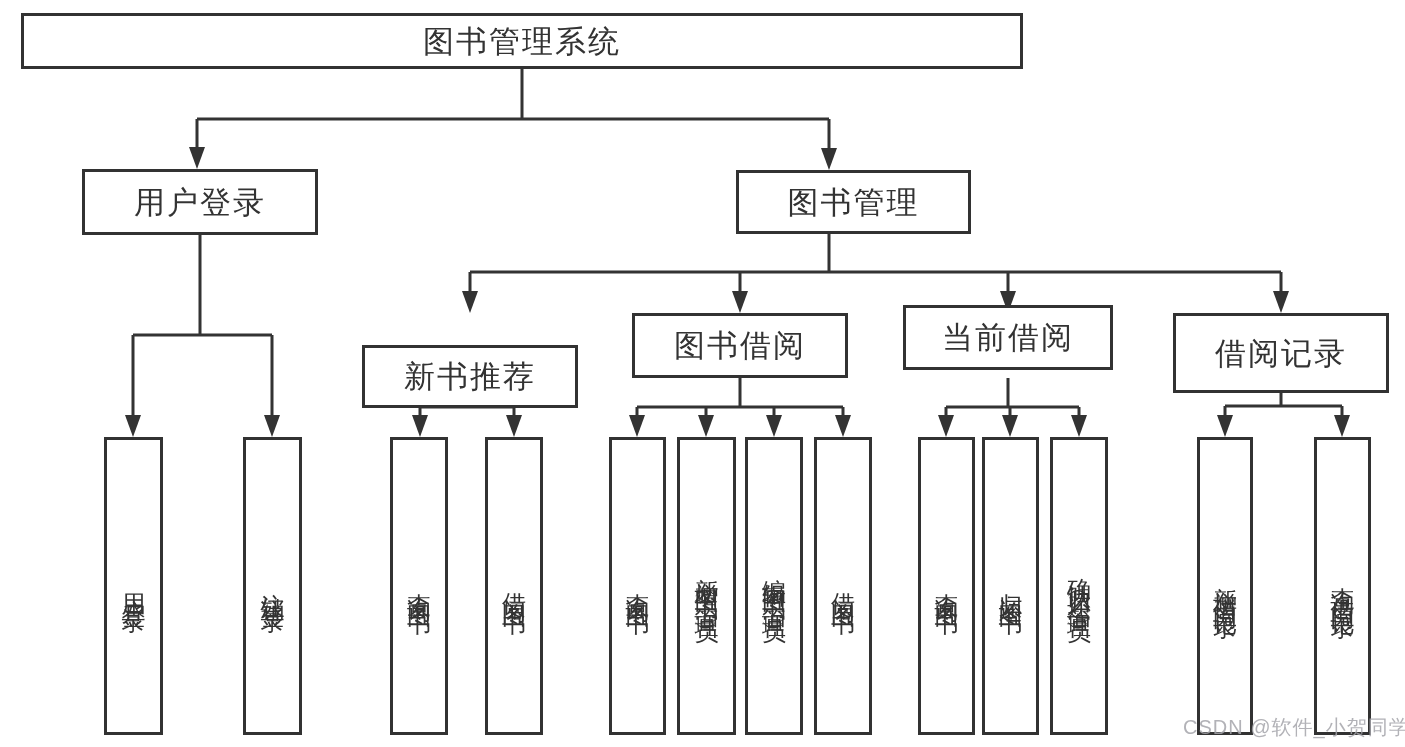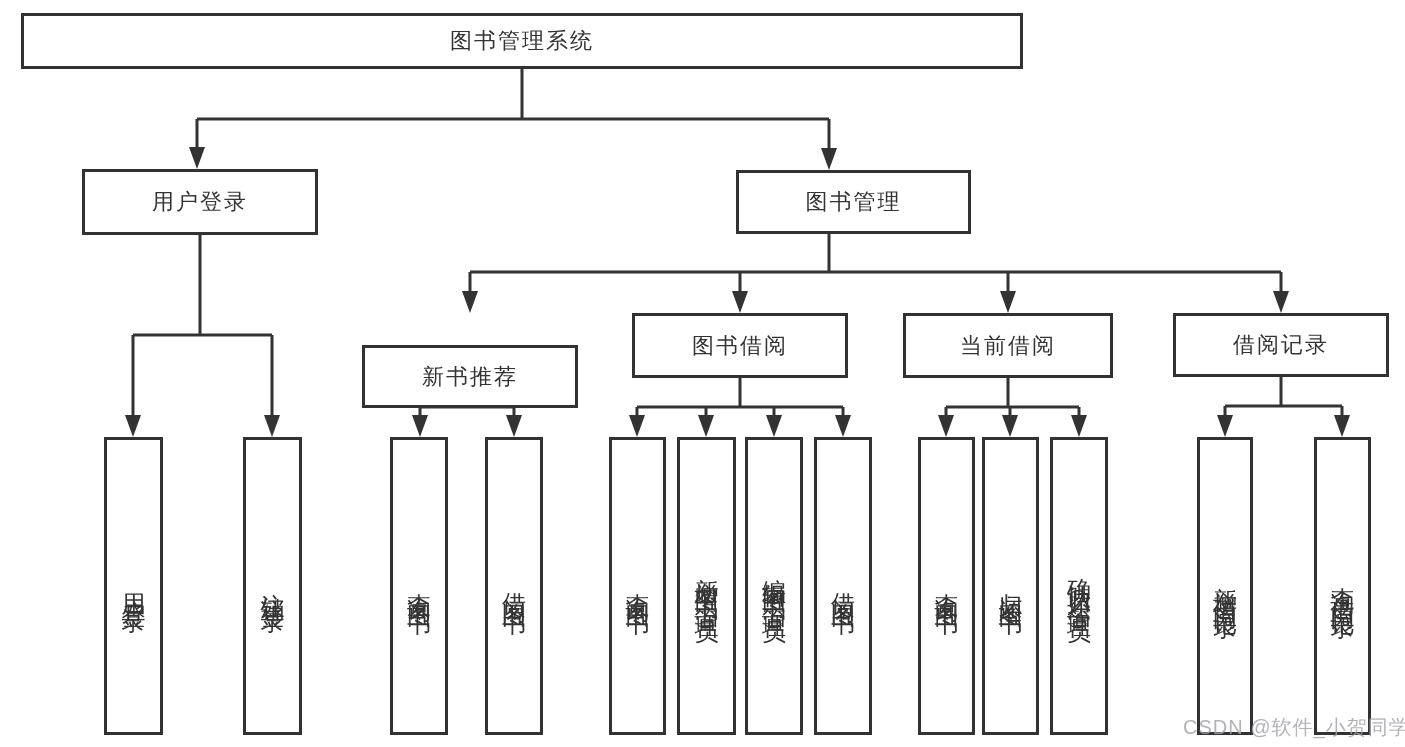--- a/index.html
+++ b/index.html
@@ -22,21 +22,21 @@
     border: 3px solid #323232;
     background: #ffffff;
     display: flex;
     align-items: center;
     justify-content: center;
     color: #333333;
     z-index: 2;
     text-align: center;
   }
   .h-box {
-    font-size: 22px;
+    font-size: 31px;
     letter-spacing: 2px;
     line-height: 1;
   }
   .v-box {
     writing-mode: vertical-rl;
     font-size: 24px;
     letter-spacing: 6px;
     line-height: 1;
   }
   #watermark {
@@ -86,22 +86,22 @@
     </g>
   </svg>
 
   <div class="box h-box" style="left:21px; top:13px; width:1002px; height:56px;">图书管理系统</div>
 
   <div class="box h-box" style="left:82px; top:169px; width:236px; height:66px;">用户登录</div>
   <div class="box h-box" style="left:736px; top:170px; width:235px; height:64px;">图书管理</div>
 
   <div class="box h-box" style="left:362px; top:312px; width:216px; height:63px;margin-top:33px;">新书推荐</div>
   <div class="box h-box" style="left:632px; top:313px; width:216px; height:65px;">图书借阅</div>
-  <div class="box h-box" style="left:903px; top:313px; width:210px; height:65px;">当前借阅</div>
-  <div class="box h-box" style="left:1173px; top:313px; width:216px; height:64px;">借阅记录</div>
+  <div class="box h-box" style="left:903px; top:305px; width:210px; height:65px;">当前借阅</div>
+  <div class="box h-box" style="left:1173px; top:313px; width:216px; height:80px;">借阅记录</div>
 
   <div class="box v-box" style="left:104px; top:437px; width:59px; height:298px;">用户登录</div>
   <div class="box v-box" style="left:243px; top:437px; width:59px; height:298px;">注销登录</div>
 
   <div class="box v-box" style="left:390px; top:437px; width:58px; height:298px;">查询图书</div>
   <div class="box v-box" style="left:485px; top:437px; width:58px; height:298px;">借阅图书</div>
 
   <div class="box v-box" style="left:609px; top:437px; width:57px; height:298px;">查询图书</div>
   <div class="box v-box" style="left:677px; top:437px; width:59px; height:298px;">新增图书（管理员）</div>
   <div class="box v-box" style="left:745px; top:437px; width:58px; height:298px;">编辑图书（管理员）</div>

